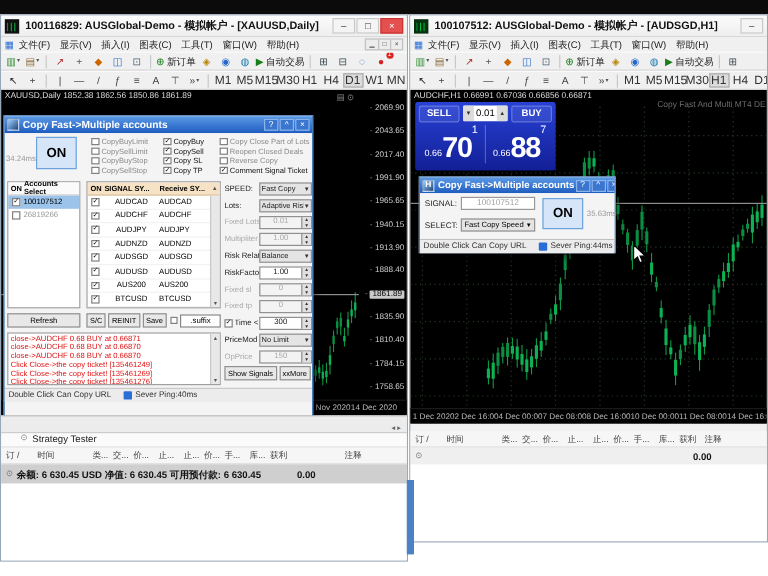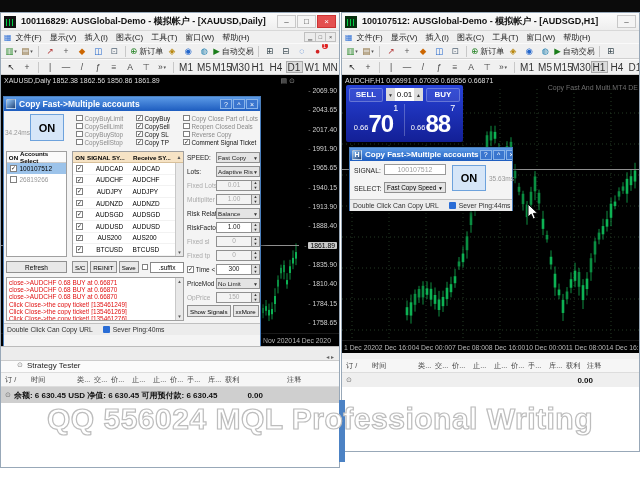--- a/index.html
+++ b/index.html
@@ -1009,18 +1009,17 @@
         <span class="th last" style="width: 38px;">注释</span>
       </div>
     <div class="balrow">
       <span class="balico">⊙</span>
       <span class="profit" style="margin-right:42px;">0.00</span>
     </div>
     <div class="fill"></div>
   </div>
 
   <div class="divider"></div>
-  <div class="watermark">QQ 556024  MQL Professional Writing</div>
 
   <svg id="cursor" width="12" height="18" viewBox="0 0 12 18">
     <path d="M1,1 L1,14 L4.2,11.2 L6.2,16 L8.4,15 L6.4,10.4 L10.6,10.2 Z" fill="#fff" stroke="#000" stroke-width="1"></path>
   </svg>
 </div>
 
 </body></html>

